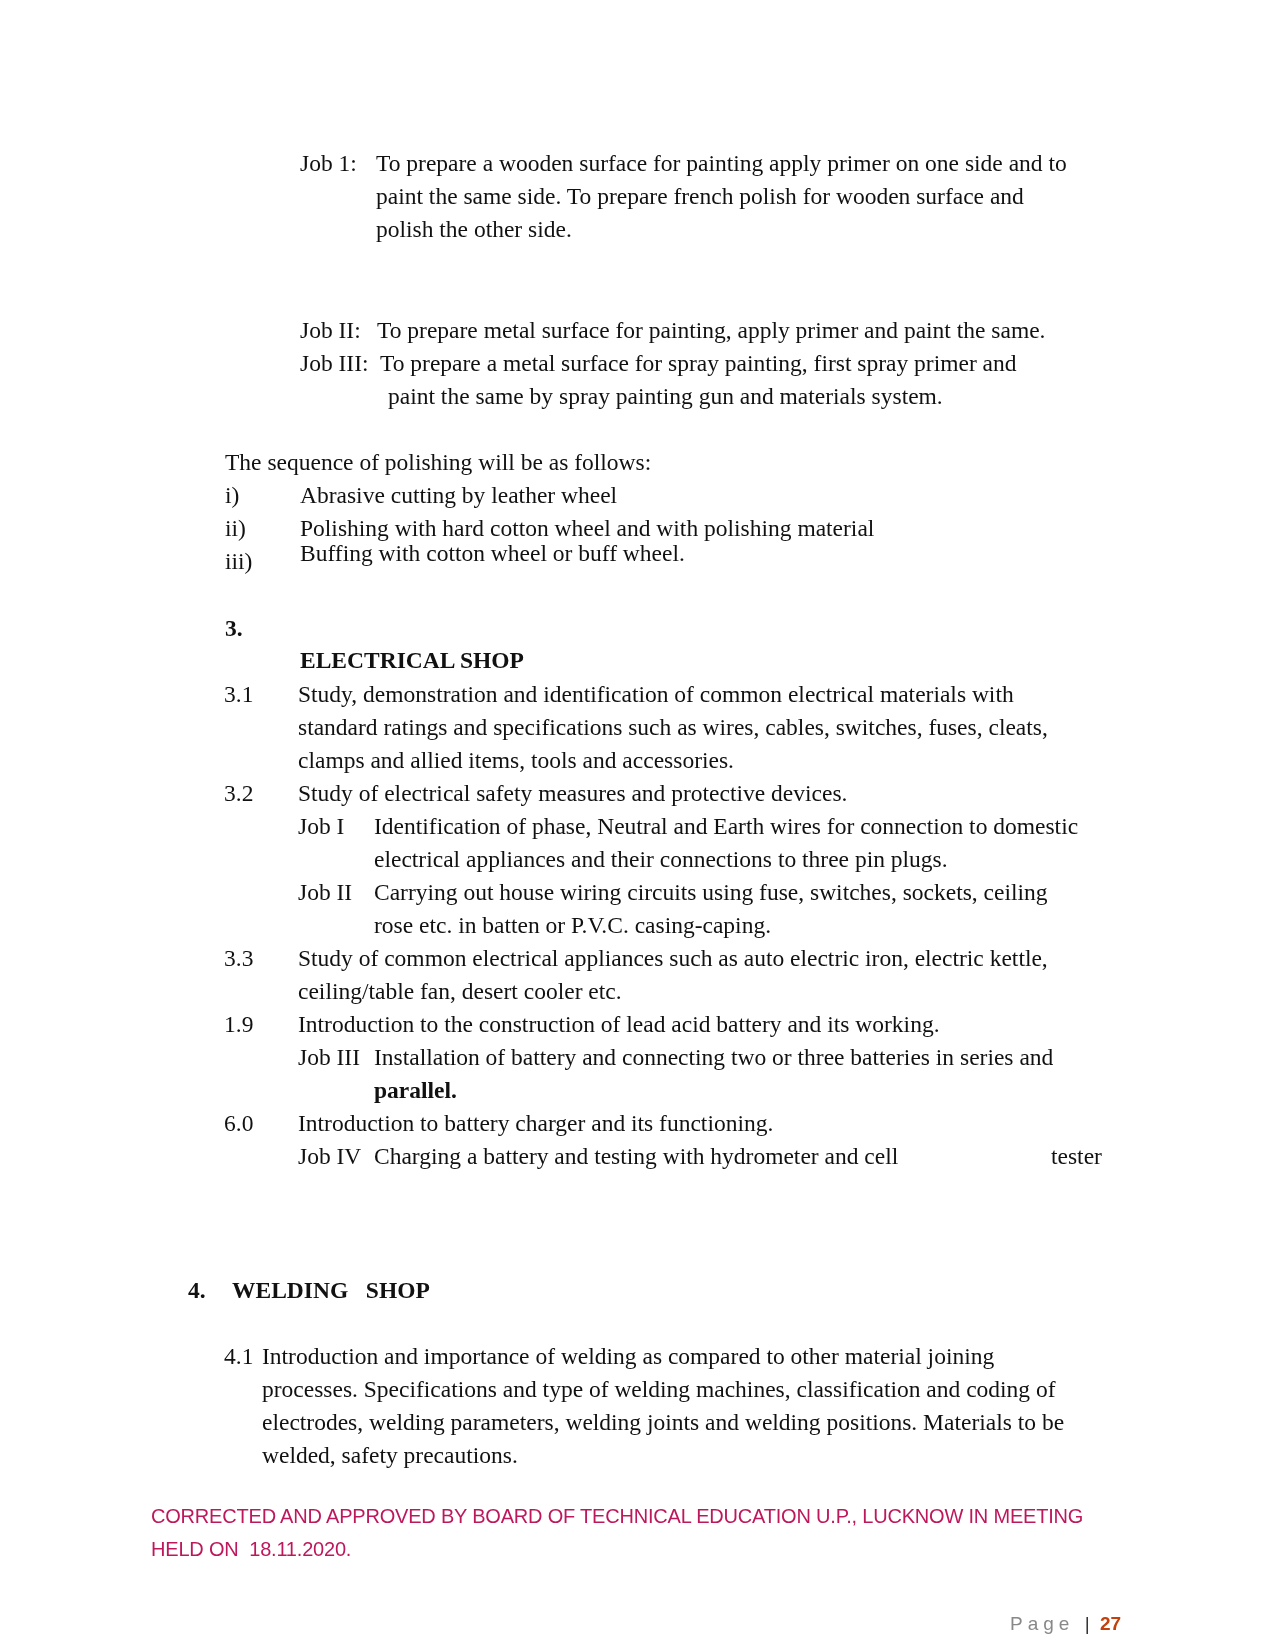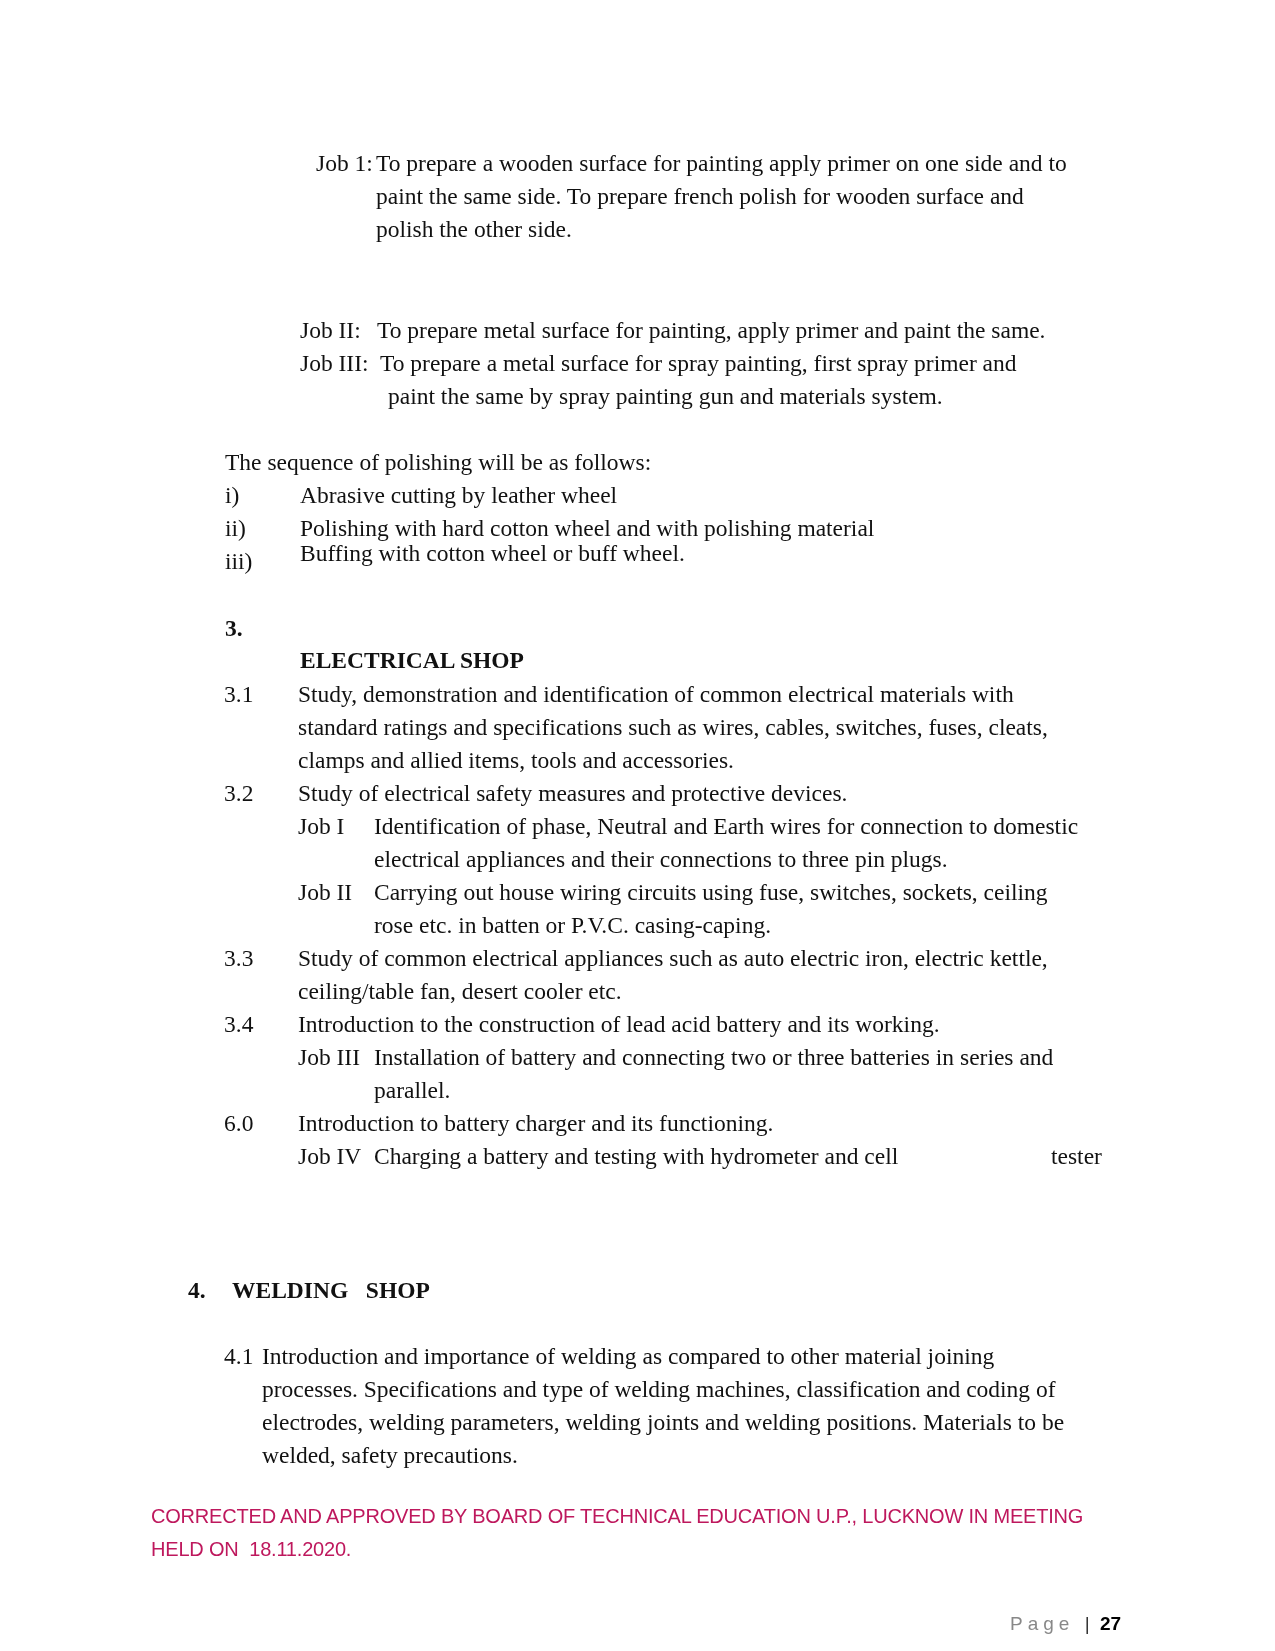--- a/index.html
+++ b/index.html
@@ -3,28 +3,28 @@
 <meta charset="utf-8">
 <style>
   html, body { margin:0; padding:0; background:#ffffff; }
   body { width:1275px; height:1651px; position:relative; overflow:hidden;
          font-family:"Liberation Serif", "DejaVu Serif", serif; color:#111; }
   .ln { position:absolute; font-size:23.5px; line-height:33px; white-space:nowrap; }
   .just { position:absolute; font-size:23.5px; line-height:33px; text-align:justify; text-align-last:left; }
   .bold { font-weight:bold; }
   .footer { position:absolute; font-family:"Liberation Sans", "DejaVu Sans", sans-serif; font-size:20px; line-height:33px; color:#be185d; letter-spacing:-0.2px; }
   .pageno { position:absolute; font-family:"Liberation Sans", "DejaVu Sans", sans-serif; font-size:19px; color:#888; letter-spacing:5px; }
-  .pageno b { color:#000000; letter-spacing:0; font-weight:bold; }
+  .pageno b { color:#c2410c; letter-spacing:0; font-weight:bold; }
   .pipe { color:#333; letter-spacing:0; }
 </style>
 </head>
 <body>
 
 <div>
-  <span class="ln" style="left:316px;top:147px;">Job 1:</span>
+  <span class="ln" style="left:300px;top:147px;">Job 1:</span>
   <span class="just" style="left:376px;top:147px;width:750px;">To prepare a wooden surface for painting apply primer on one side and  to</span>
   <span class="just" style="left:376px;top:180px;width:750px;">paint the same side. To prepare  french polish for wooden surface and</span>
   <span class="ln" style="left:376px;top:213px;">polish the other side.</span>
 </div>
 
 <div>
   <span class="ln" style="left:300px;top:314px;">Job II:</span>
   <span class="ln" style="left:377px;top:314px;">To prepare metal surface for painting, apply primer and paint the same.</span>
 </div>
 
@@ -79,28 +79,28 @@
   <span class="ln" style="left:374px;top:909px;">rose etc. in batten or P.V.C. casing-caping.</span>
 </div>
 
 <div>
   <span class="ln" style="left:224px;top:942px;">3.3</span>
   <span class="just" style="left:298px;top:942px;width:828px;">Study of common electrical appliances such as auto electric iron, electric kettle,</span>
   <span class="ln" style="left:298px;top:975px;">ceiling/table fan, desert cooler etc.</span>
 </div>
 
 <div>
-  <span class="ln" style="left:224px;top:1008px;">3.4</span>
+  <span class="ln" style="left:224px;top:1008px;">1.9</span>
   <span class="ln" style="left:298px;top:1008px;">Introduction to the construction of lead acid battery and its working.</span>
 </div>
 
 <div>
   <span class="ln" style="left:298px;top:1041px;">Job III</span>
   <span class="just" style="left:374px;top:1041px;width:752px;">Installation of battery and connecting two or three batteries in series and</span>
-  <span class="ln" style="left:374px;top:1074px;">parallel.</span>
+  <span class="ln" style="left:374px;top:1074px;font-weight:bold;">parallel.</span>
 </div>
 
 <div>
   <span class="ln" style="left:224px;top:1107px;">6.0</span>
   <span class="ln" style="left:298px;top:1107px;">Introduction to battery charger and its functioning.</span>
 </div>
 
 <div>
   <span class="ln" style="left:298px;top:1140px;">Job IV</span>
   <span class="ln" style="left:374px;top:1140px;">Charging a battery and testing with hydrometer and cell</span>

